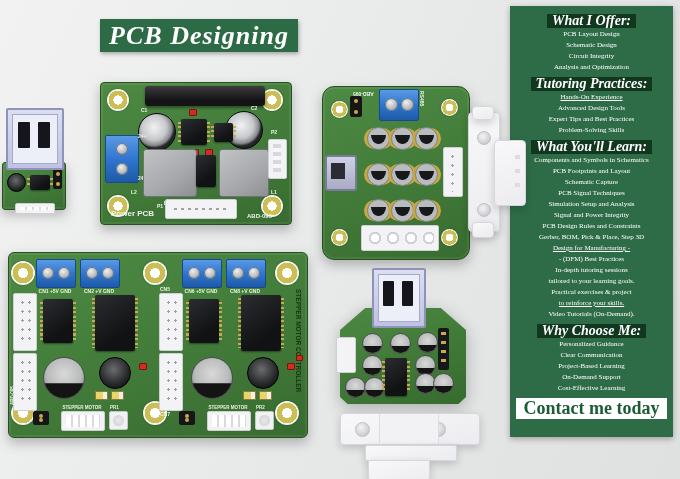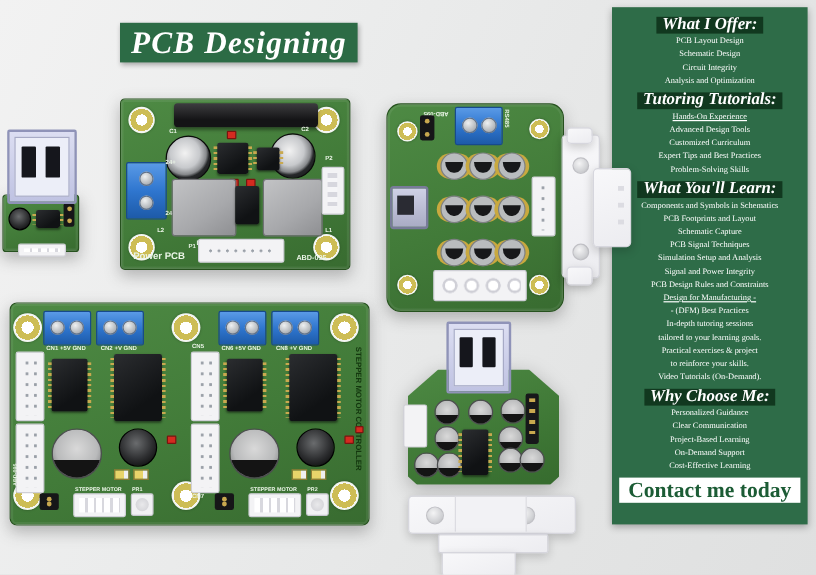--- a/index.html
+++ b/index.html
@@ -89,40 +89,40 @@
     <span>PCB Designing</span>
   </div>
 
   <div class="sidebar">
     <div id="sb-sections">
         <div class="sb-header-row"><span class="sb-header">What I Offer:</span></div>
         <div class="sb-line" style="font-size: 7px;">PCB Layout Design</div>
         <div class="sb-line" style="font-size: 7px;">Schematic Design</div>
         <div class="sb-line" style="font-size: 7px;">Circuit Integrity</div>
         <div class="sb-line" style="font-size: 7px;">Analysis and Optimization</div>
-        <div class="sb-header-row"><span class="sb-header">Tutoring Tutorials:</span></div>
+        <div class="sb-header-row"><span class="sb-header">Tutoring Practices:</span></div>
         <div class="sb-line" style="font-size: 7px; text-decoration: underline;">Hands-On Experience</div>
         <div class="sb-line" style="font-size: 7px;">Advanced Design Tools</div>
-        <div class="sb-line" style="font-size: 7px;">Customized Curriculum</div>
         <div class="sb-line" style="font-size: 7px;">Expert Tips and Best Practices</div>
         <div class="sb-line" style="font-size: 7px;">Problem-Solving Skills</div>
         <div class="sb-header-row"><span class="sb-header">What You'll Learn:</span></div>
         <div class="sb-line" style="font-size: 7px;">Components and Symbols in Schematics</div>
         <div class="sb-line" style="font-size: 7px;">PCB Footprints and Layout</div>
         <div class="sb-line" style="font-size: 7px;">Schematic Capture</div>
         <div class="sb-line" style="font-size: 7px;">PCB Signal Techniques</div>
         <div class="sb-line" style="font-size: 7px;">Simulation Setup and Analysis</div>
         <div class="sb-line" style="font-size: 7px;">Signal and Power Integrity</div>
         <div class="sb-line" style="font-size: 7px;">PCB Design Rules and Constraints</div>
+        <div class="sb-line" style="font-size: 7px;">Gerber, BOM, Pick &amp; Place, Step 3D</div>
         <div class="sb-line" style="font-size: 7px; text-decoration: underline;">Design for Manufacturing -</div>
         <div class="sb-line" style="font-size: 7px;">- (DFM) Best Practices</div>
         <div class="sb-line" style="font-size: 7px;">In-depth tutoring sessions</div>
         <div class="sb-line" style="font-size: 7px;">tailored to your learning goals.</div>
         <div class="sb-line" style="font-size: 7px;">Practical exercises &amp; project</div>
-        <div class="sb-line" style="font-size: 7px;">to reinforce your skills.</div>
+        <div class="sb-line" style="font-size: 7px; text-decoration: underline;">to reinforce your skills.</div>
         <div class="sb-line" style="font-size: 7px;">Video Tutorials (On-Demand).</div>
         <div class="sb-header-row"><span class="sb-header">Why Choose Me:</span></div>
         <div class="sb-line" style="font-size: 7px;">Personalized Guidance</div>
         <div class="sb-line" style="font-size: 7px;">Clear Communication</div>
         <div class="sb-line" style="font-size: 7px;">Project-Based Learning</div>
         <div class="sb-line" style="font-size: 7px;">On-Demand Support</div>
         <div class="sb-line" style="font-size: 7px;">Cost-Effective Learning</div>
       </div>
     <div class="contact-box">Contact me today</div>
   </div>

